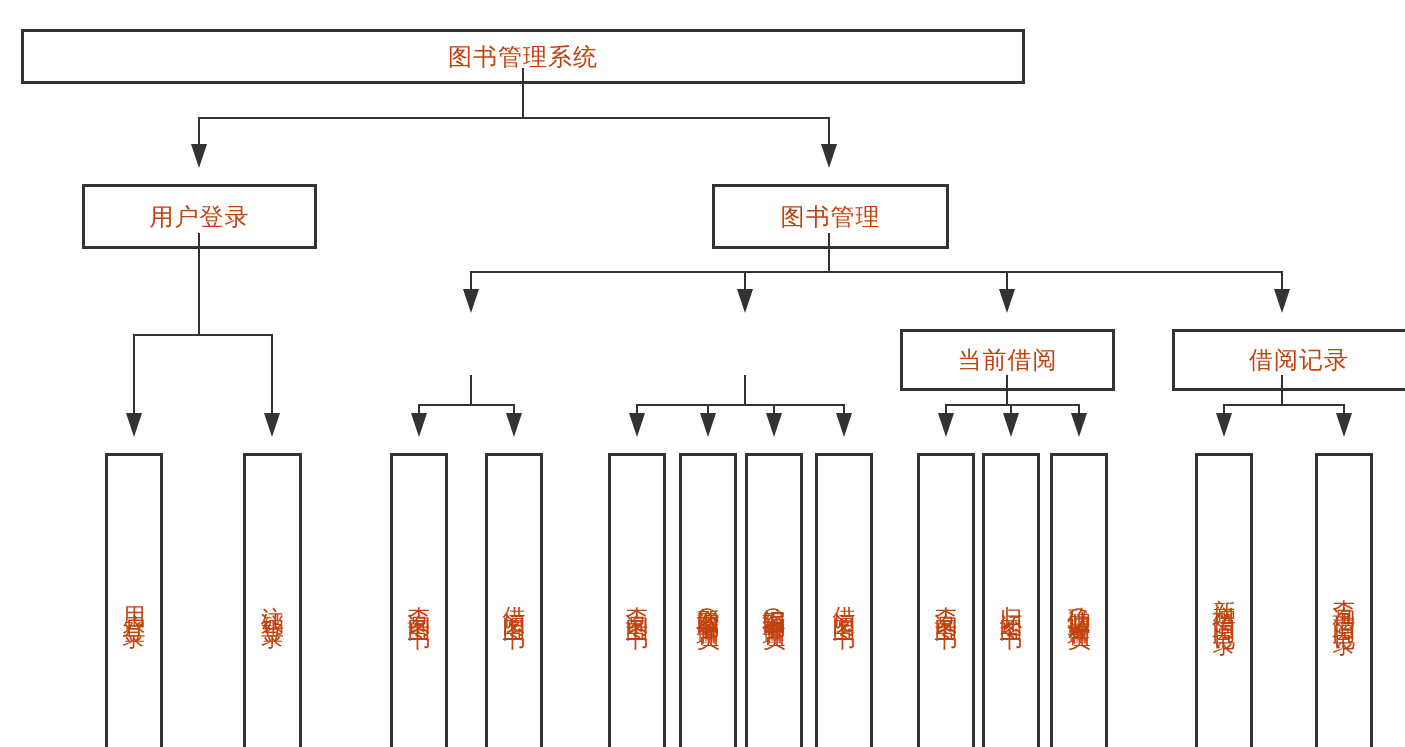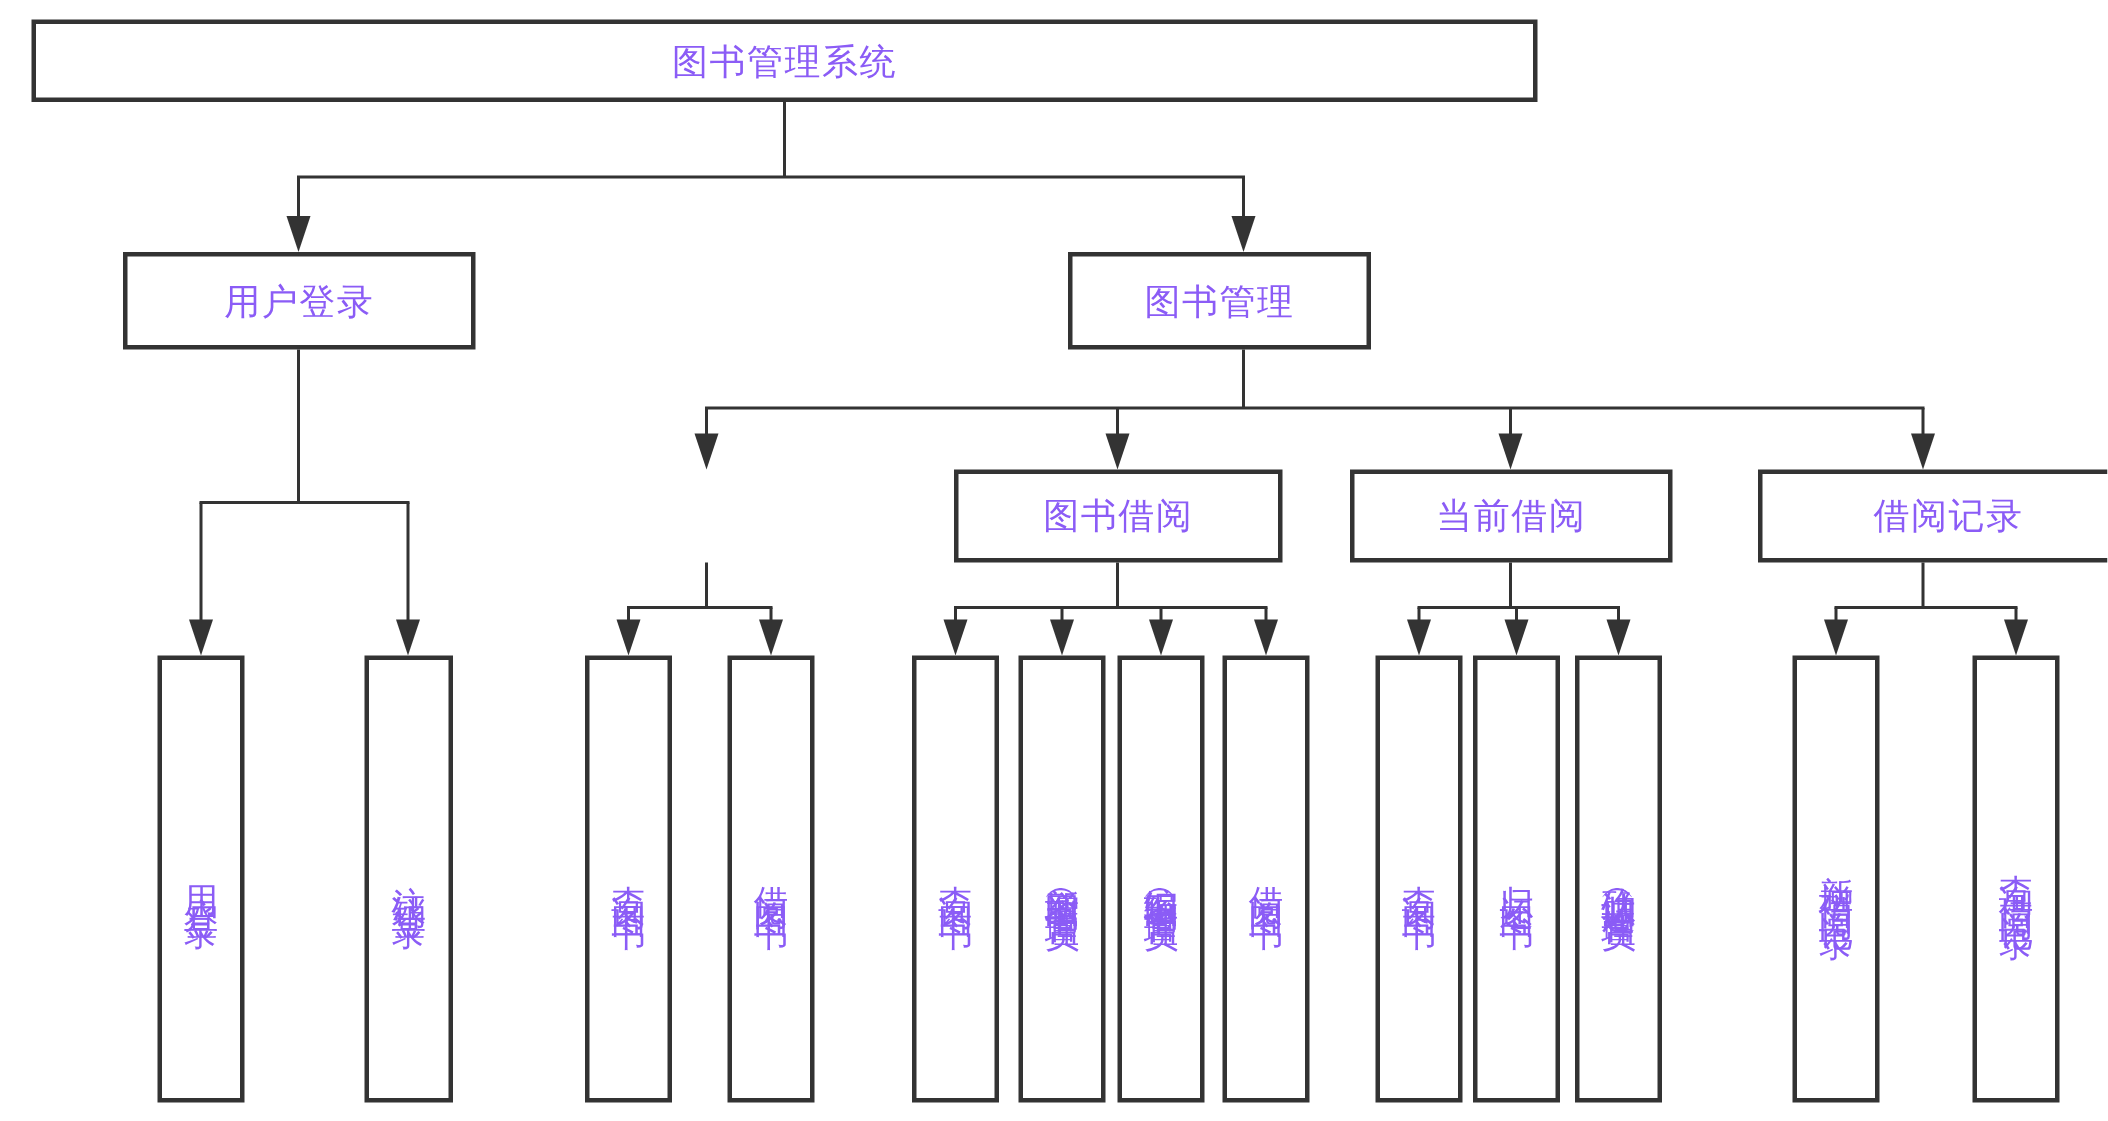--- a/index.html
+++ b/index.html
@@ -9,23 +9,24 @@
     background:#ffffff;
     font-family:"Liberation Sans","DejaVu Sans",sans-serif;
     overflow:hidden;
   }
   .box{
     position:absolute;
     border:3px solid #333333;
     background:#ffffff;
     box-sizing:border-box;
     display:flex;align-items:center;justify-content:center;
-    color:#8b5cf6;
+    color:#c2410c;
     font-size:24px;
     letter-spacing:1px;
+    margin-top:16px;
   }
   .leaf{font-size:23px;}
   .vtext{
     writing-mode:vertical-rl;
     text-orientation:mixed;
     letter-spacing:7px;
     line-height:1;
   }
   .vtext.tight{letter-spacing:3px;}
   .hline,.vline{position:absolute;background:#333333;}
@@ -59,21 +60,21 @@
   <div class="vline" style="left:522px;top:68px;height:50px;"></div>
   <div class="hline" style="left:198px;top:117px;width:632px;"></div>
   <div class="vline" style="left:198px;top:118px;height:30px;"></div>
   <div class="arrow" style="left:191px;top:144px;"></div>
   <div class="vline" style="left:828px;top:118px;height:30px;"></div>
   <div class="arrow" style="left:821px;top:144px;"></div>
 
   <div class="box" style="left:82px;top:168px;width:235px;height:65px;">
     <span>用户登录</span>
   </div>
-  <div class="box" style="left:712px;top:168px;width:202px;height:65px;">
+  <div class="box" style="left:712px;top:168px;width:237px;height:65px;">
     <span>图书管理</span>
   </div>
 
   <div class="vline" style="left:198px;top:233px;height:102px;"></div>
   <div class="hline" style="left:133px;top:334px;width:140px;"></div>
   <div class="vline" style="left:133px;top:335px;height:80px;"></div>
   <div class="arrow" style="left:126px;top:413px;"></div>
   <div class="vline" style="left:271px;top:335px;height:80px;"></div>
   <div class="arrow" style="left:264px;top:413px;"></div>
 
@@ -81,23 +82,20 @@
   <div class="hline" style="left:470px;top:271px;width:813px;"></div>
   <div class="vline" style="left:470px;top:272px;height:19px;"></div>
   <div class="arrow" style="left:463px;top:289px;"></div>
   <div class="vline" style="left:744px;top:272px;height:19px;"></div>
   <div class="arrow" style="left:737px;top:289px;"></div>
   <div class="vline" style="left:1006px;top:272px;height:19px;"></div>
   <div class="arrow" style="left:999px;top:289px;"></div>
   <div class="vline" style="left:1281px;top:272px;height:19px;"></div>
   <div class="arrow" style="left:1274px;top:289px;"></div>
 
-  <div class="box" style="left:636px;top:313px;width:219px;height:62px;">
-    <span>图书借阅</span>
-  </div>
   <div class="box" style="left:900px;top:313px;width:215px;height:62px;text-align:right;">
     <span>当前借阅</span>
   </div>
   <div class="box" style="left:1172px;top:313px;width:254px;height:62px;">
     <span>借阅记录</span>
   </div>
 
   <div class="vline" style="left:470px;top:375px;height:30px;"></div>
   <div class="hline" style="left:418px;top:404px;width:97px;"></div>
   <div class="vline" style="left:418px;top:405px;height:10px;"></div>

